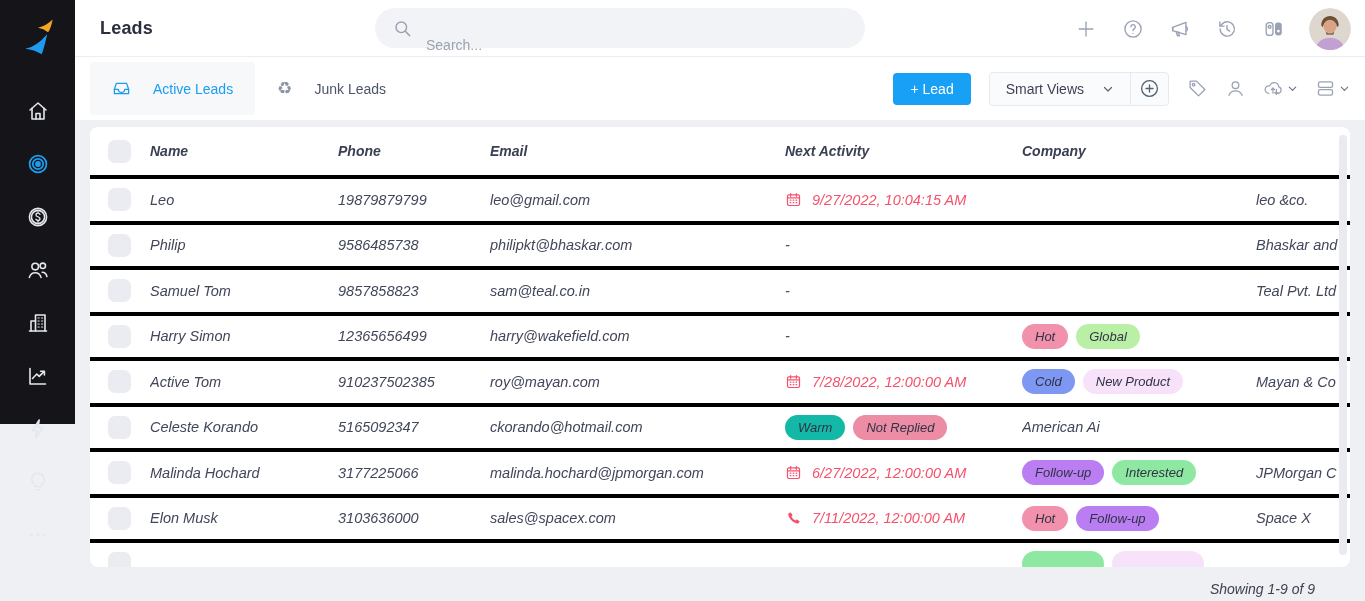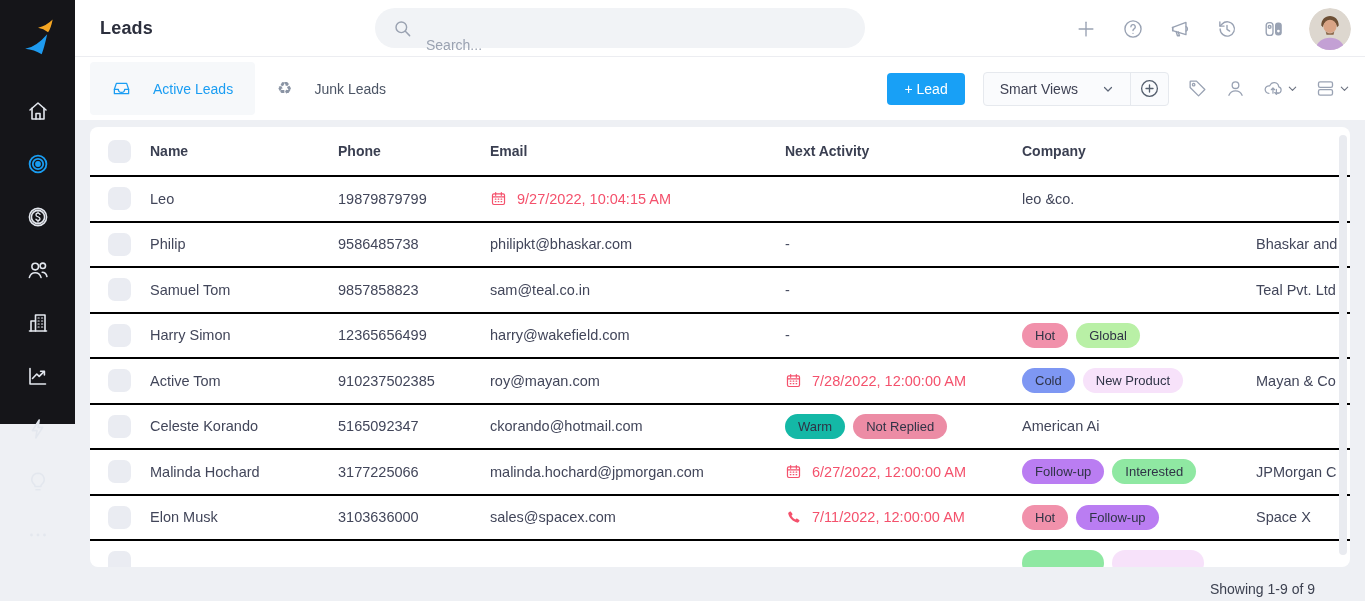--- a/index.html
+++ b/index.html
@@ -35,35 +35,35 @@
   .tabsbar { height:63px; background:#fff; position:relative; flex-shrink:0; }
   .tabs { position:absolute; left:15px; top:5px; display:flex; align-items:stretch; }
   .tab { display:flex; align-items:center; gap:22px; padding:0 22px; height:53px; font-size:14px; font-weight:500; color:#4c5565; cursor:pointer; border-radius:4px; }
   .tab svg { width:19px; height:19px; color:#8a94a4; }
   .tab .recycle-glyph { font-family:"DejaVu Sans",sans-serif; font-size:17px; color:#8a94a4; line-height:1; }
   .tab.active { background:#f6f8fa; color:#1a9df2; }
   .tab.active svg { color:#1a9df2; }
   .tools { position:absolute; right:15px; top:0; height:63px; display:flex; align-items:center; gap:18px; }
   .btn-lead { background:#18a0f6; color:#fff; border:0; border-radius:4px; height:32px; padding:0 17px; font-family:inherit; font-size:14px; font-weight:500; cursor:pointer; }
   .smart-group { display:flex; align-items:center; height:34px; background:#fafbfd; border:1px solid #e6e9ee; border-radius:4px; overflow:hidden; }
-  .smart-views { display:flex; align-items:center; gap:24px; padding:0 16px; font-size:14px; color:#3f4254; cursor:pointer; height:100%; }
+  .smart-views { display:flex; align-items:center; gap:18px; padding:0 16px; font-size:14px; color:#3f4254; cursor:pointer; height:100%; }
   .smart-views svg { width:12px; height:12px; color:#5d6677; }
   .smart-add { width:38px; height:100%; border-left:1px solid #e6e9ee; display:flex; align-items:center; justify-content:center; color:#555f6e; cursor:pointer; }
   .smart-add svg { width:21px; height:21px; }
   .tool-icons { display:flex; align-items:center; gap:17px; }
   .tool-btn { display:flex; align-items:center; gap:3px; color:#99a2b3; cursor:pointer; }
   .tool-btn svg.ic { width:21px; height:21px; }
   .tool-btn svg.chev { width:11px; height:11px; color:#6b7280; }
 
   
-  .content { flex:1; background:#eef0f4; padding:7px 15px 0 15px; position:relative; }
+  .content { flex:1; background:#eef0f4; padding:7px 15px 0 15px; position:relative;font-style:italic; }
   .card { background:#fff; border-radius:8px; height:440px; overflow:hidden; position:relative; padding-bottom:10px; }
   .thead, .trow { display:grid; grid-template-columns:60px 188px 152px 295px 237px 234px 1fr; align-items:center; }
   .thead { height:48px; font-size:14px; font-weight:700; color:#3a3f51; }
-  .trow { height:45.5px; border-top:2px solid #000000; font-size:14.5px; color:#42465a; }
+  .trow { height:45.5px; border-top:4px solid #000000; font-size:14.5px; color:#42465a; }
   .cell { overflow:hidden; white-space:nowrap; padding-right:8px; }
   .cell.check { padding-left:18px; }
   .checkbox { width:23px; height:23px; background:#eaecf2; border-radius:7px; cursor:pointer; }
   .next-cell { display:flex; align-items:center; gap:10px; color:#f4516c; }
   .next-cell svg { width:17px; height:17px; flex-shrink:0; }
   .next-dash { color:#4a4f63; }
   .tags-cell { display:flex; align-items:center; gap:8px; }
   .pill { border-radius:999px; padding:5px 13px; font-size:13px; color:#2f3346; white-space:nowrap; }
   .pill.empty-g { min-width:82px; height:26px; padding:0; }
   .pill.empty-l { min-width:92px; height:26px; padding:0; }
@@ -309,20 +309,21 @@
             <div class="cell">Next Activity</div>
             <div class="cell">Company</div>
           </div>
         <div id="tbody">
             <div class="trow">
               <div class="cell check">
                 <div class="checkbox"></div>
               </div>
               <div class="cell">Leo</div>
               <div class="cell">19879879799</div>
+              <div class="cell">leo@gmail.com</div>
               <div class="cell next-cell">
                 <span style="display:flex">
                   <svg viewBox="0 0 24 24" fill="none" stroke="currentColor" stroke-width="1.7" stroke-linecap="round" stroke-linejoin="round">
                     <rect x="3.5" y="5.5" width="17" height="15" rx="2"></rect>
                     <path d="M3.5 9.8h17M8 3.5v4M16 3.5v4"></path>
                     <path d="M7.5 13h.8M11.6 13h.8M15.7 13h.8M7.5 16.5h.8M11.6 16.5h.8M15.7 16.5h.8" stroke-width="1.8"></path>
                   </svg>
                 </span>
                 <span>9/27/2022, 10:04:15 AM</span>
               </div>

